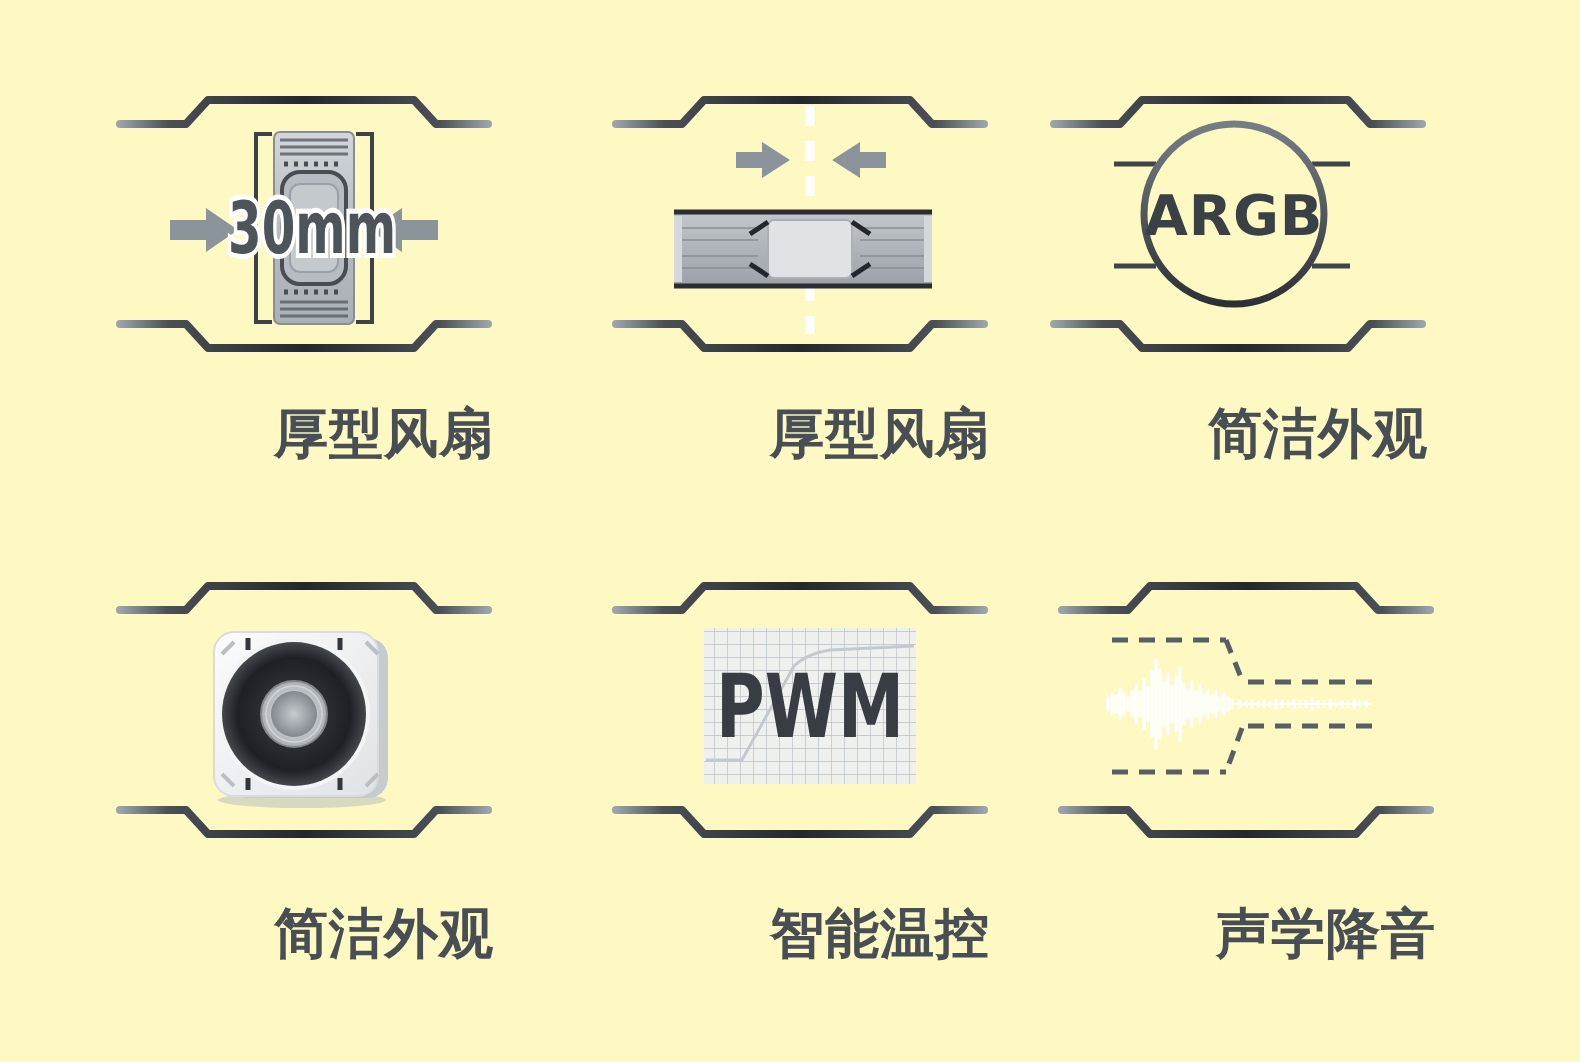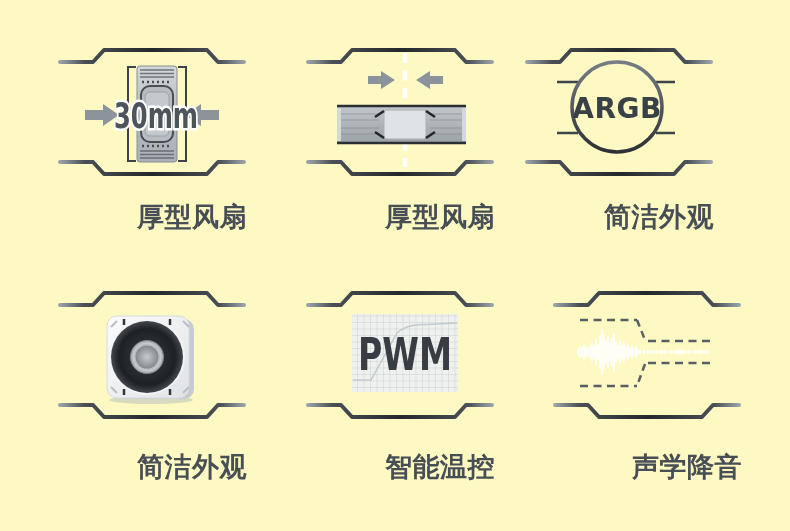--- a/index.html
+++ b/index.html
@@ -160,21 +160,21 @@
         <circle cx="90" cy="74" r="16.5" fill="url(#hubGrad)" stroke="#80868c" stroke-width="1"></circle>
         <circle cx="90" cy="74" r="11.5" fill="url(#hubInnerGrad)"></circle>
         <circle cx="90" cy="74" r="14" fill="none" stroke="#d8dcdf" stroke-width="0.8" opacity="0.8"></circle>
         <path d="M67,36 V42 M113,36 V42 M67,106 V112 M113,106 V112" stroke="#32373c" stroke-width="2.5"></path>
         <path d="M54,44 L60,38 M126,38 L132,44 M54,104 L60,110 M126,110 L132,104" stroke="#b9bfc3" stroke-width="2"></path>
       </g>
     </svg>
     <div class="feature-label">简洁外观</div>
   </div>
 
-  <div class="cell row2" style="left:552px;top:283px;text-decoration:underline;">
+  <div class="cell row2" style="left:528px;top:283px;text-decoration:underline;">
     <svg class="cell-svg" width="190" height="150" viewBox="0 0 190 150">
       <path class="frame" d="M3,22 H36 L47,10 H150 L161,22 H187"></path>
       <path class="frame" d="M3,122 H36 L47,134 H150 L161,122 H187"></path>
       <g stroke="#575e66" stroke-width="2.5" stroke-dasharray="8 5.5" fill="none">
         <path d="M28,37 H85"></path>
         <path d="M85,37 L93,57" stroke-dasharray="7 5"></path>
         <path d="M96,58 H163"></path>
         <path d="M96,80 H163"></path>
         <path d="M93,81 L85,103" stroke-dasharray="7 5"></path>
         <path d="M28,103 H85"></path>

